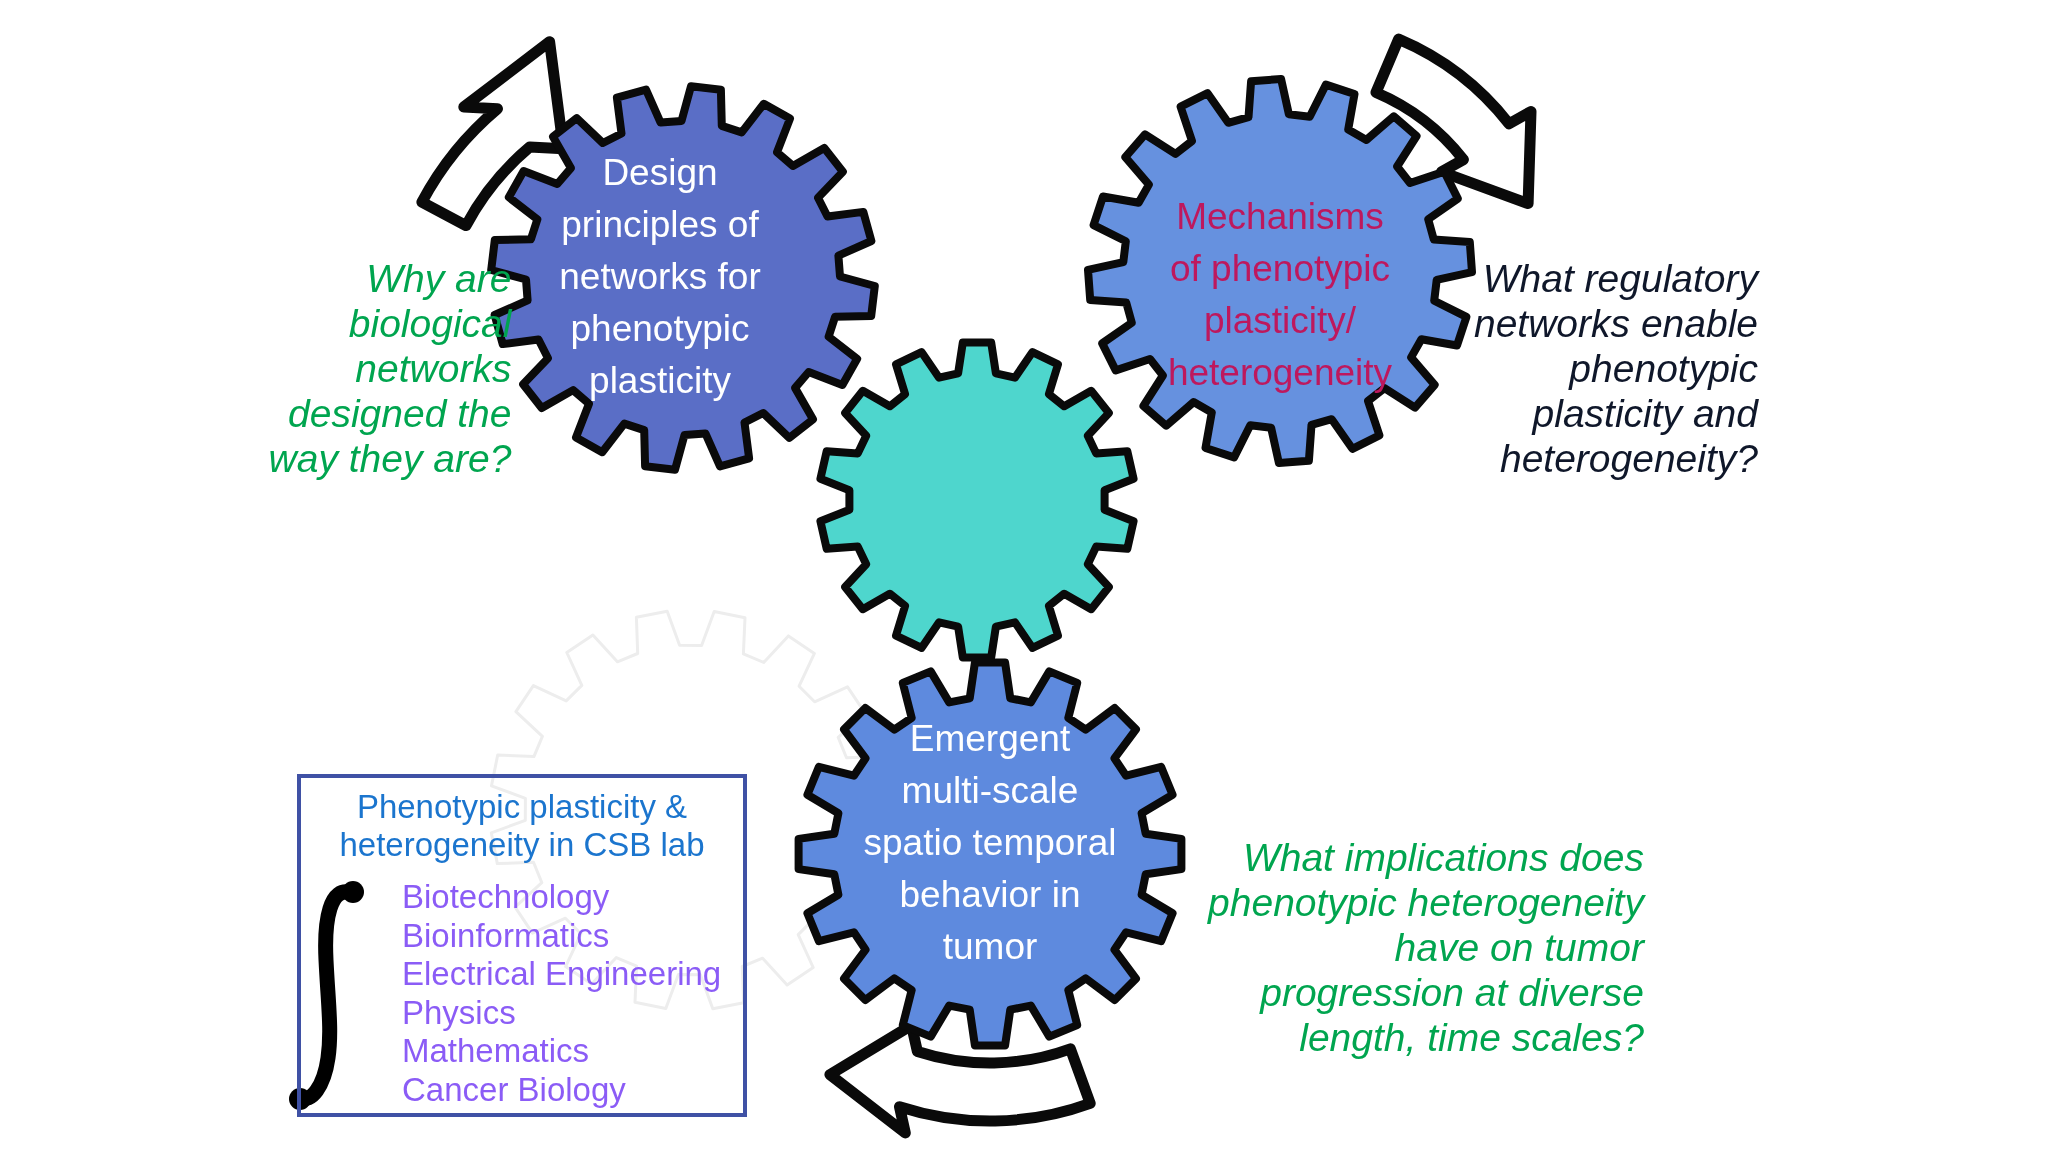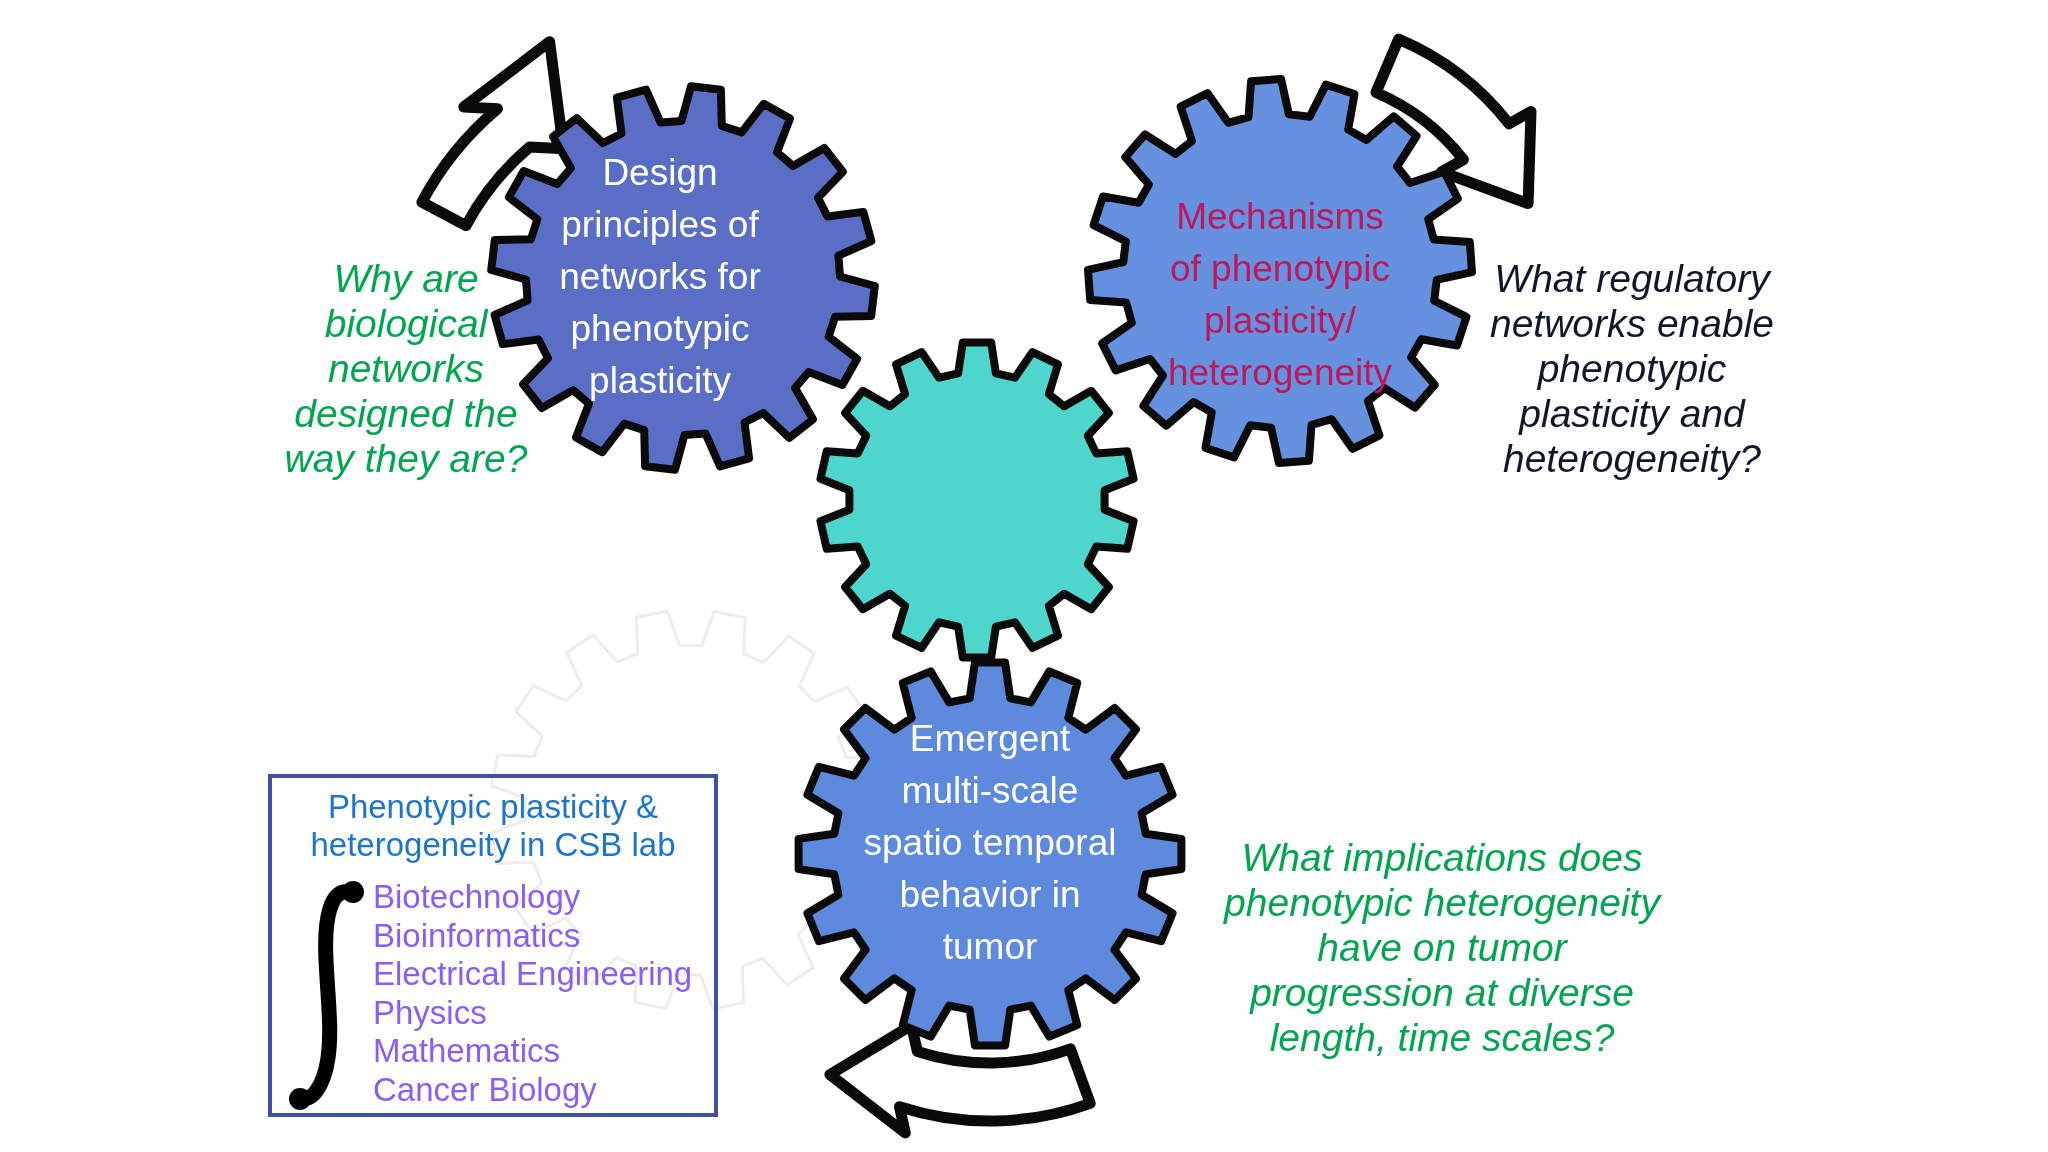--- a/index.html
+++ b/index.html
@@ -8,21 +8,21 @@
   svg.layer{position:absolute;left:0;top:0;}
 
   .gear-label{position:absolute;transform:translate(-50%,-50%);white-space:pre-line;
               text-align:center;font-size:37px;line-height:52px;color:#fff;}
   #lbl-design{left:648px;top:277px;margin-left:12px;}
   #lbl-mechanisms{left:1280px;top:295px;}
   #lbl-emergent{left:990px;top:843px;}
   #lbl-center{left:977px;top:486px;font-weight:bold;font-size:38px;line-height:53px;color:#000;}
 
   .question{position:absolute;transform:translate(-50%,-50%);white-space:pre-line;
-            text-align:center;font-style:italic;font-size:39px;line-height:45px;color:#00a54f;margin-left:16px;}
+            text-align:right;font-style:italic;font-size:39px;line-height:45px;color:#00a54f;}
   #q-design{left:390px;top:368px;}
   #q-mechanisms{left:1616px;top:368px;}
   #q-emergent{left:1426px;top:947px;}
 
   .legend-box{position:absolute;left:268px;top:774px;width:450px;height:343px;
               border:4px solid #3f51a5;box-sizing:border-box;background:transparent;}
   .legend-title{position:absolute;left:0;top:10px;width:100%;text-align:center;
                 font-size:33px;line-height:38px;white-space:pre-line;color:#1b75ce;}
   .disc-list{position:absolute;left:101px;top:100px;font-size:33px;line-height:38.5px;color:#7030a0;}
   .disc-item{white-space:nowrap;}
@@ -44,21 +44,21 @@
     <path stroke-width="8" stroke-linejoin="round" d="M969.7,698.3L974.9,662.6L1005.1,662.6L1010.3,698.3L1030.8,702.4L1049.3,671.4L1077.2,682.9L1068.3,717.9L1085.7,729.6L1114.7,708.0L1136.0,729.3L1114.4,758.3L1126.1,775.7L1161.1,766.8L1172.6,794.7L1141.6,813.2L1145.7,833.7L1181.4,838.9L1181.4,869.1L1145.7,874.3L1141.6,894.8L1172.6,913.3L1161.1,941.2L1126.1,932.3L1114.4,949.7L1136.0,978.7L1114.7,1000.0L1085.7,978.4L1068.3,990.1L1077.2,1025.1L1049.3,1036.6L1030.8,1005.6L1010.3,1009.7L1005.1,1045.4L974.9,1045.4L969.7,1009.7L949.2,1005.6L930.7,1036.6L902.8,1025.1L911.7,990.1L894.3,978.4L865.3,1000.0L844.0,978.7L865.6,949.7L853.9,932.3L818.9,941.2L807.4,913.3L838.4,894.8L834.3,874.3L798.6,869.1L798.6,838.9L834.3,833.7L838.4,813.2L807.4,794.7L818.9,766.8L853.9,775.7L865.6,758.3L844.0,729.3L865.3,708.0L894.3,729.6L911.7,717.9L902.8,682.9L930.7,671.4L949.2,702.4Z" fill="#5e8ade" stroke="#0a0a0a"></path>
     <path stroke-width="8" stroke-linejoin="round" d="M958.1,373.4L962.8,342.6L991.2,342.6L995.9,373.4L1014.9,377.7L1032.5,352.1L1058.0,364.4L1048.9,394.1L1064.2,406.3L1091.2,390.8L1108.9,413.0L1087.8,435.8L1096.2,453.4L1127.3,451.2L1133.6,478.8L1104.6,490.2L1104.6,509.8L1133.6,521.2L1127.3,548.8L1096.2,546.6L1087.8,564.2L1108.9,587.0L1091.2,609.2L1064.2,593.7L1048.9,605.9L1058.0,635.6L1032.5,647.9L1014.9,622.3L995.9,626.6L991.2,657.4L962.8,657.4L958.1,626.6L939.1,622.3L921.5,647.9L896.0,635.6L905.1,605.9L889.8,593.7L862.8,609.2L845.1,587.0L866.2,564.2L857.8,546.6L826.7,548.8L820.4,521.2L849.4,509.8L849.4,490.2L820.4,478.8L826.7,451.2L857.8,453.4L866.2,435.8L845.1,413.0L862.8,390.8L889.8,406.3L905.1,394.1L896.0,364.4L921.5,352.1L939.1,377.7Z" fill="#4ed6cd" stroke="#0a0a0a"></path>
 
     <g>
       <path d="M352,893 C330,885 324,920 326,960 C328,1002 332,1030 328,1058 C324,1086 311,1104 300,1097" fill="none" stroke="#000000" stroke-width="15" stroke-linecap="round"></path>
       <circle cx="353" cy="892" r="11" fill="#000000"></circle>
       <circle cx="300" cy="1099" r="11" fill="#000000"></circle>
     </g>
   </svg>
 
-  <div class="legend-box" style="border-color: rgb(63, 81, 165);">
+  <div class="legend-box" style="border-color: rgb(63, 81, 165); margin-left: 29px;">
     <div class="legend-title" style="color: rgb(27, 117, 206);">Phenotypic plasticity &amp;
 heterogeneity in CSB lab</div>
     <div class="disc-list" style="color: #8b5cf6;">
         <div class="disc-item">Biotechnology</div>
         <div class="disc-item">Bioinformatics</div>
         <div class="disc-item">Electrical Engineering</div>
         <div class="disc-item">Physics</div>
         <div class="disc-item">Mathematics</div>
         <div class="disc-item">Cancer Biology</div>
       </div>

